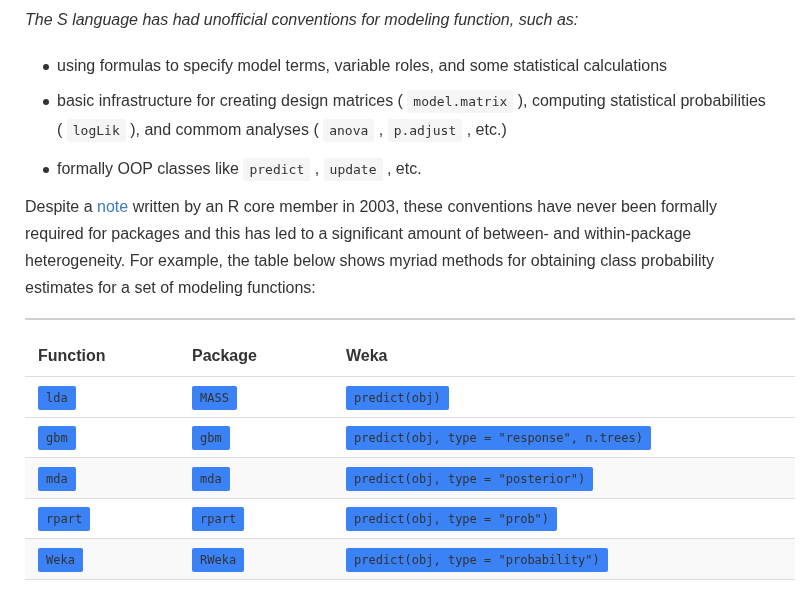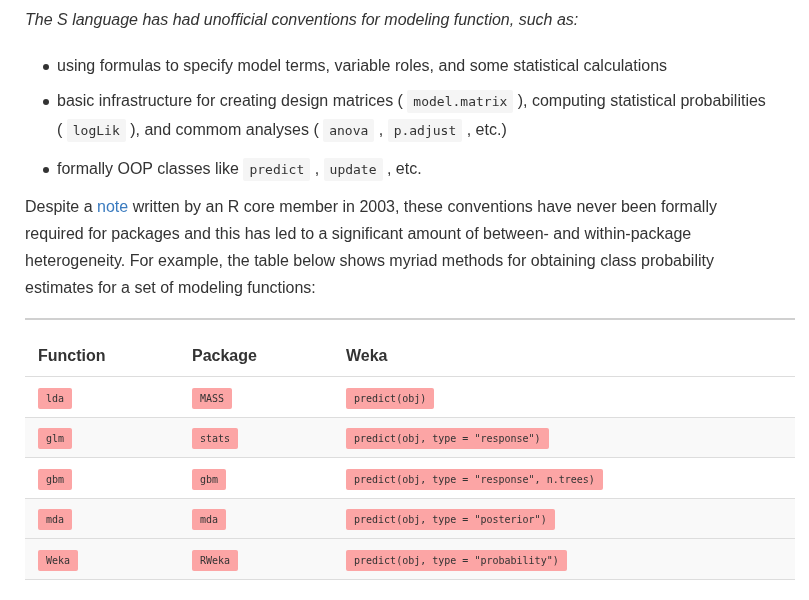--- a/index.html
+++ b/index.html
@@ -33,21 +33,21 @@
   }
   th {
     text-align: left; font-weight: bold; font-size: 16px; color: #333;
     padding: 16px 0 0 13px; height: 40px; border-bottom: 1px solid #dddddd;
   }
   td {
     padding: 0 0 0 13px; height: 39.5px; border-bottom: 1px solid #dddddd;
   }
   tr.odd td { background: #ffffff; }
   tr.even td { background: #f9f9f9; }
-  td code { background: #fca5a5; padding: 5px 8px; font-size: 10px; }
+  td code { background: #3b82f6; padding: 5px 8px; font-size: 12px; }
   .c1 { width: 141px; } .c2 { width: 141px; }
 </style>
 </head>
 <body>
 
 <div class="content">
   <p class="intro">The S language has had unofficial conventions for modeling function, such as:</p>
 
   <ul>
     <li class="li1"><span>using formulas to specify model terms, variable roles, and some statistical calculations</span></li>
@@ -69,34 +69,34 @@
         <th class="c2">Package</th>
         <th>Weka</th>
       </tr>
     </thead>
     <tbody>
       <tr class="odd">
         <td><code>lda</code></td>
         <td><code>MASS</code></td>
         <td><code>predict(obj)</code></td>
       </tr>
-      <tr class="even">
-        <td><code>glm</code></td>
-        <td><code>stats</code></td>
-        <td><code>predict(obj, type = "response")</code></td>
-      </tr>
       <tr class="odd">
         <td><code>gbm</code></td>
         <td><code>gbm</code></td>
         <td><code>predict(obj, type = "response", n.trees)</code></td>
       </tr>
       <tr class="even">
         <td><code>mda</code></td>
         <td><code>mda</code></td>
         <td><code>predict(obj, type = "posterior")</code></td>
+      </tr>
+      <tr class="odd">
+        <td><code>rpart</code></td>
+        <td><code>rpart</code></td>
+        <td><code>predict(obj, type = "prob")</code></td>
       </tr>
       <tr class="even">
         <td><code>Weka</code></td>
         <td><code>RWeka</code></td>
         <td><code>predict(obj, type = "probability")</code></td>
       </tr>
     </tbody>
   </table>
 </div>
 

